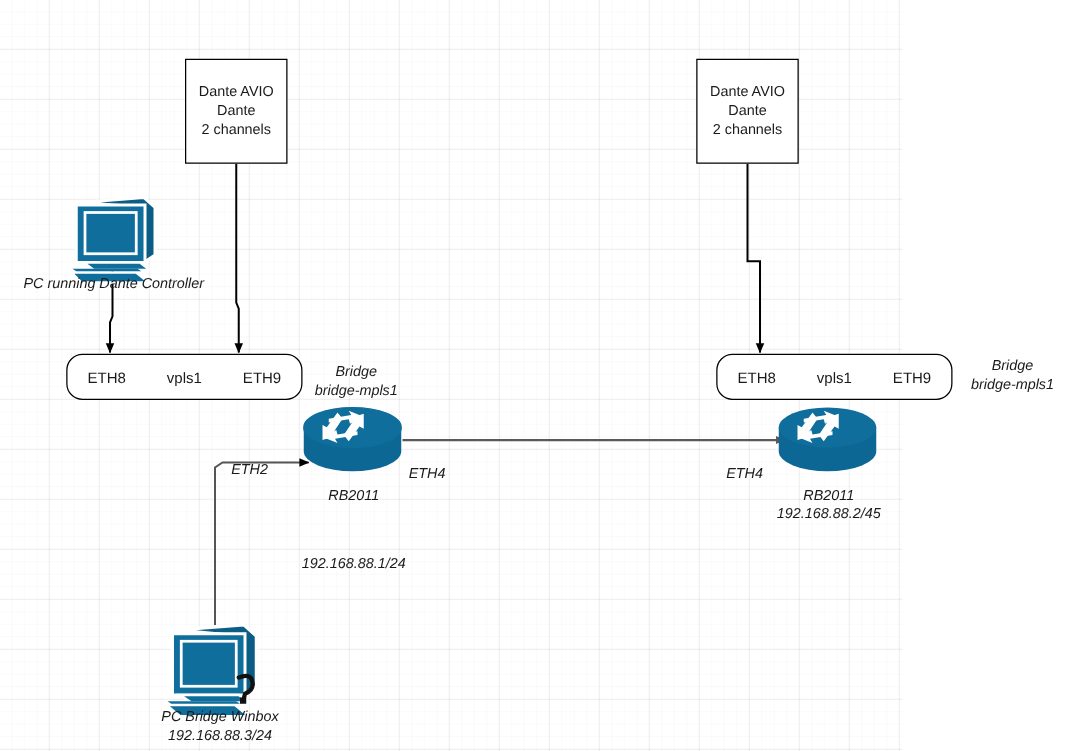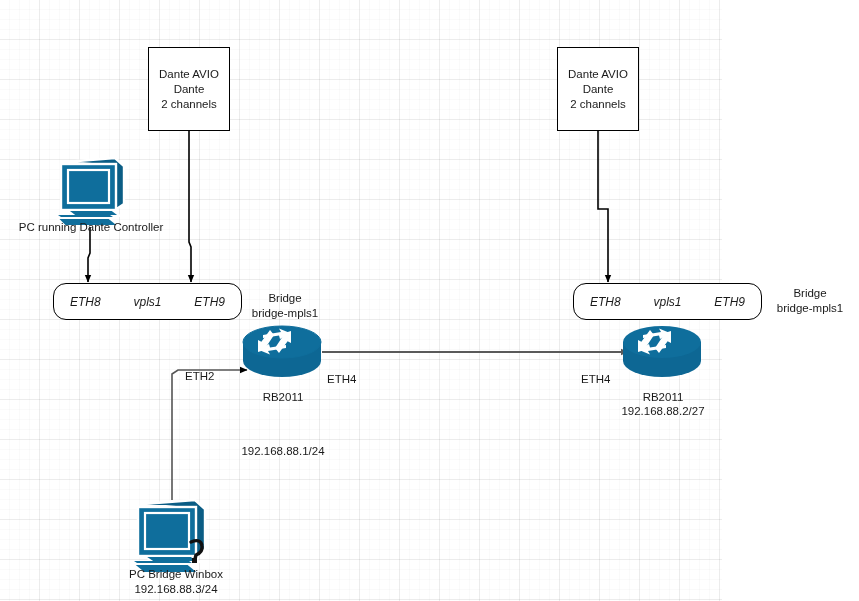--- a/index.html
+++ b/index.html
@@ -39,27 +39,28 @@
   
   .bridge-box{
     box-sizing:border-box;
     border:1.6px solid #000;
     border-radius:13px;
     background:#ffffff;
     display:flex;align-items:center;justify-content:space-between;
     padding:0 16px;
     font-size:12px;color:#1a1a1a;
   }
-  .bridge-box span{white-space:nowrap;font-style:italic;}
+  .bridge-box span{white-space:nowrap;}
 
   
   .lbl{
     position:absolute;
     font-size:11.5px;color:#1a1a1a;line-height:14.5px;
     white-space:nowrap;
+    font-style:italic;
   }
   .lbl.center{transform:translateX(-50%);text-align:center;}
 </style>
 </head>
 <body>
 
 <div id="canvas">
 
   <svg class="layer" width="859" height="601" viewBox="0 0 859 601">
     <defs>
@@ -188,21 +189,21 @@
 
   <div class="lbl center" style="left:91px;top:220px;">PC running Dante Controller</div>
 
   <div class="lbl center" style="left:176px;top:567px;">PC Bridge Winbox</div>
   <div class="lbl center" style="left:176px;top:582px;">192.168.88.3/24</div>
 
   <div class="lbl center" style="left:283px;top:390px;">RB2011</div>
   <div class="lbl center" style="left:283px;top:404px;margin-top:40px;">192.168.88.1/24</div>
 
   <div class="lbl center" style="left:663px;top:390px;">RB2011</div>
-  <div class="lbl center" style="left:663px;top:404px;">192.168.88.2/27</div>
+  <div class="lbl center" style="left:663px;top:404px;">192.168.88.2/45</div>
 
   <div class="lbl" style="left:185px;top:369px;">ETH2</div>
 
   <div class="lbl" style="left:327px;top:372px;">ETH4</div>
 
   <div class="lbl" style="left:581px;top:372px;">ETH4</div>
 
 </div>
 
 </body></html>

